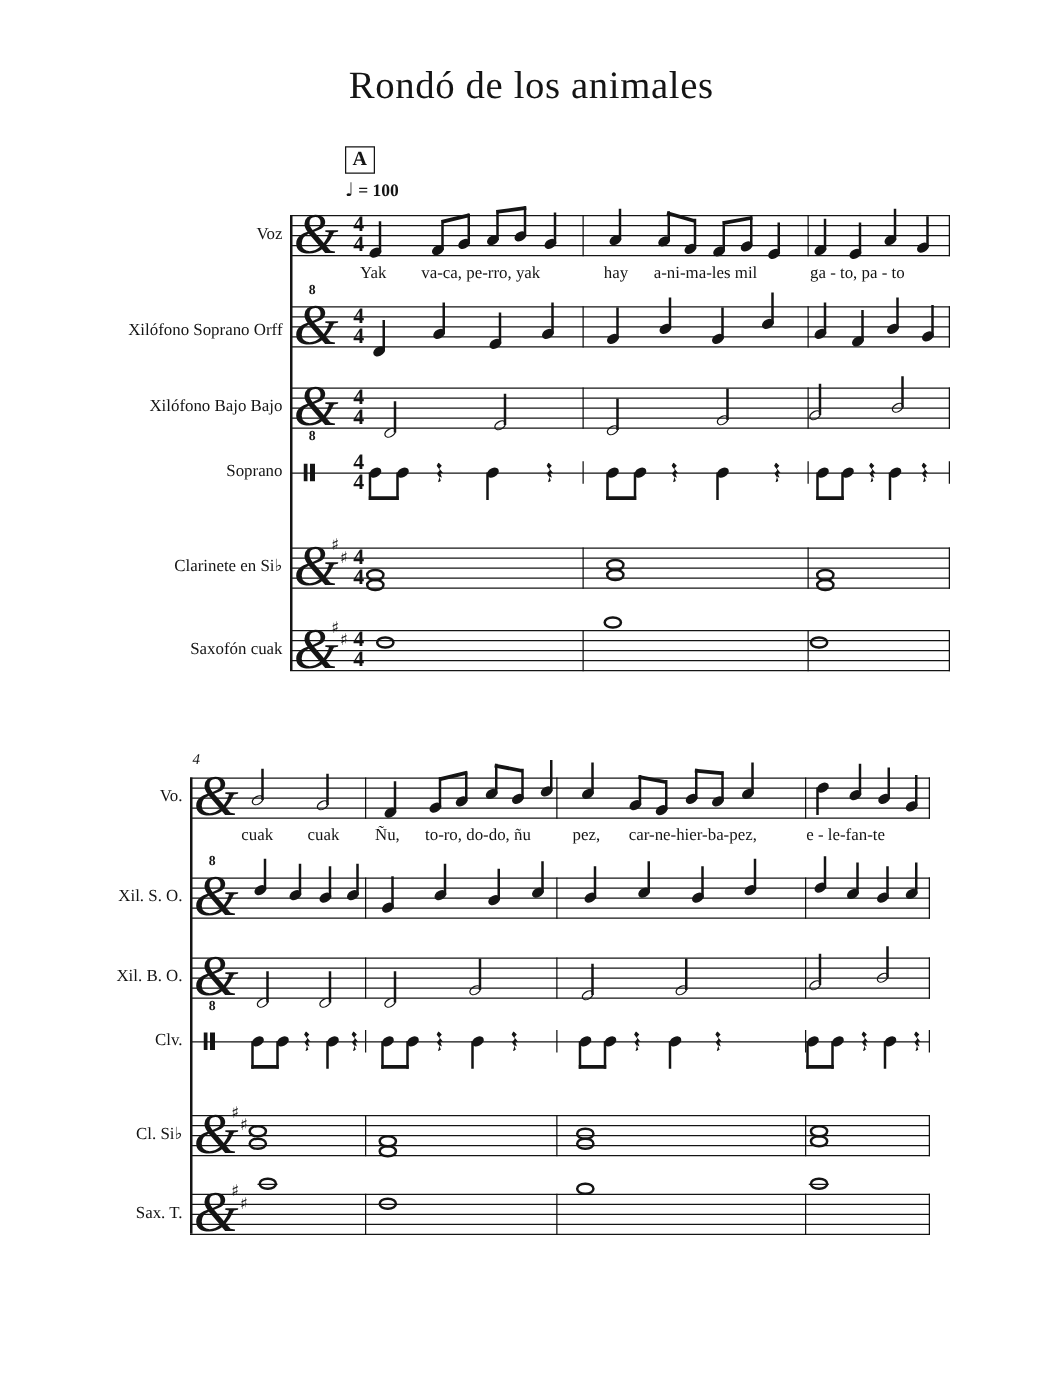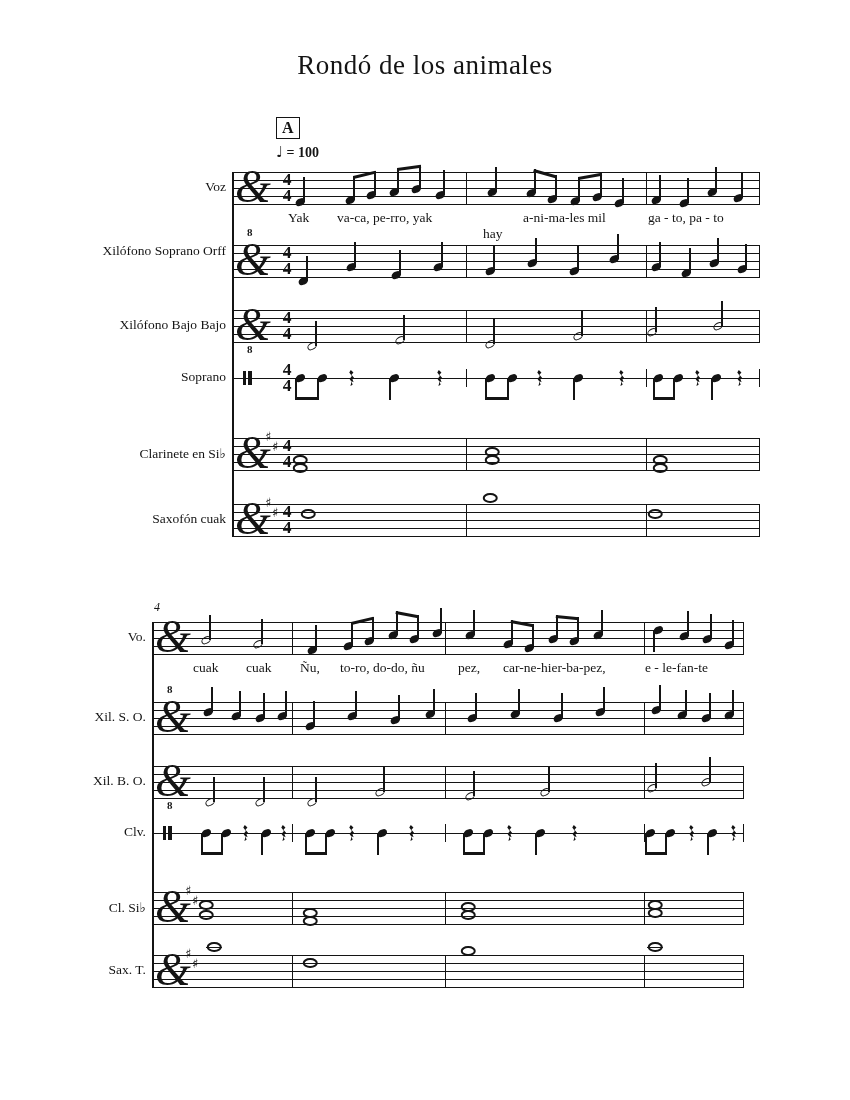--- a/index.html
+++ b/index.html
@@ -1,18 +1,18 @@
 <!DOCTYPE html>
 <html><head>
 <meta charset="utf-8">
 <style>
   html,body{margin:0;padding:0;background:#fff;}
   .page{position:relative;width:850px;height:1100px;background:#fff;overflow:hidden;
         font-family:"Liberation Serif","DejaVu Serif",serif;color:#141414;}
-  .title{position:absolute;top:50px;left:0;right:0;text-align:center;font-size:27px;letter-spacing:.5px;}
+  .title{position:absolute;top:50px;left:0;right:0;text-align:center;font-size:31px;letter-spacing:.5px;}
   .rehearsal{position:absolute;left:276px;top:117px;border:1.6px solid #141414;padding:0 5px;
              font-weight:bold;font-size:16px;line-height:20px;}
   .tempo{position:absolute;left:276px;top:143px;font-weight:bold;font-size:14px;}
   .tempo-note{font-family:"DejaVu Sans",sans-serif;font-size:15px;}
   .sline{position:absolute;height:1px;background:#141414;}
   .vline{position:absolute;width:1.2px;background:#141414;}
   .label{position:absolute;width:220px;text-align:right;font-size:13.5px;white-space:nowrap;}
   .lyric{position:absolute;font-size:13.5px;white-space:pre;}
   .mnum{position:absolute;font-style:italic;font-size:12px;}
   .clef{position:absolute;font-style:italic;font-size:46px;line-height:1;font-family:"Liberation Serif",serif;}
@@ -87,29 +87,29 @@
         <div class="head " style="left: 656px; top: 200px;"></div>
         <div class="stem" style="left: 659.4px; top: 175px; height: 25px;"></div>
         <div class="head " style="left: 684px; top: 203px;"></div>
         <div class="stem" style="left: 687.4px; top: 178px; height: 25px;"></div>
         <div class="head " style="left: 712px; top: 192px;"></div>
         <div class="stem" style="left: 715.4px; top: 167px; height: 25px;"></div>
         <div class="head " style="left: 738px; top: 198px;"></div>
         <div class="stem" style="left: 741.4px; top: 173px; height: 25px;"></div>
         <div class="lyric" style="left: 288px; top: 210px;">Yak</div>
         <div class="lyric" style="left: 337px; top: 210px;">va-ca, pe-rro, yak</div>
-        <div class="lyric" style="left: 483px; top: 226px;">hay</div>
+        <div class="lyric" style="left: 483px; top: 210px;">hay</div>
         <div class="lyric" style="left: 523px; top: 210px;">a-ni-ma-les mil</div>
         <div class="lyric" style="left: 648px; top: 210px;">ga - to, pa - to</div>
         <div class="sline" style="left: 232px; top: 245px; width: 528px;"></div>
         <div class="sline" style="left: 232px; top: 253px; width: 528px;"></div>
         <div class="sline" style="left: 232px; top: 261px; width: 528px;"></div>
         <div class="sline" style="left: 232px; top: 269px; width: 528px;"></div>
         <div class="sline" style="left: 232px; top: 277px; width: 528px;"></div>
-        <div class="label" style="left: 6px; top: 243px;">Xilófono Soprano Orff</div>
+        <div class="label" style="left: 6px; top: 256px;">Xilófono Soprano Orff</div>
         <div class="vline" style="left: 466px; top: 245px; height: 32.5px;"></div>
         <div class="vline" style="left: 646px; top: 245px; height: 32.5px;"></div>
         <div class="vline" style="left: 759px; top: 245px; height: 32.5px;"></div>
         <div class="clef" style="left: 235px; top: 237px;">&amp;</div>
         <div class="clef8" style="left: 247px; top: 227px;">8</div>
         <div class="timesig" style="left: 278px; top: 244px;">
           <div>4</div>
           <div>4</div>
         </div>
         <div class="head " style="left: 303px; top: 281px;"></div>

